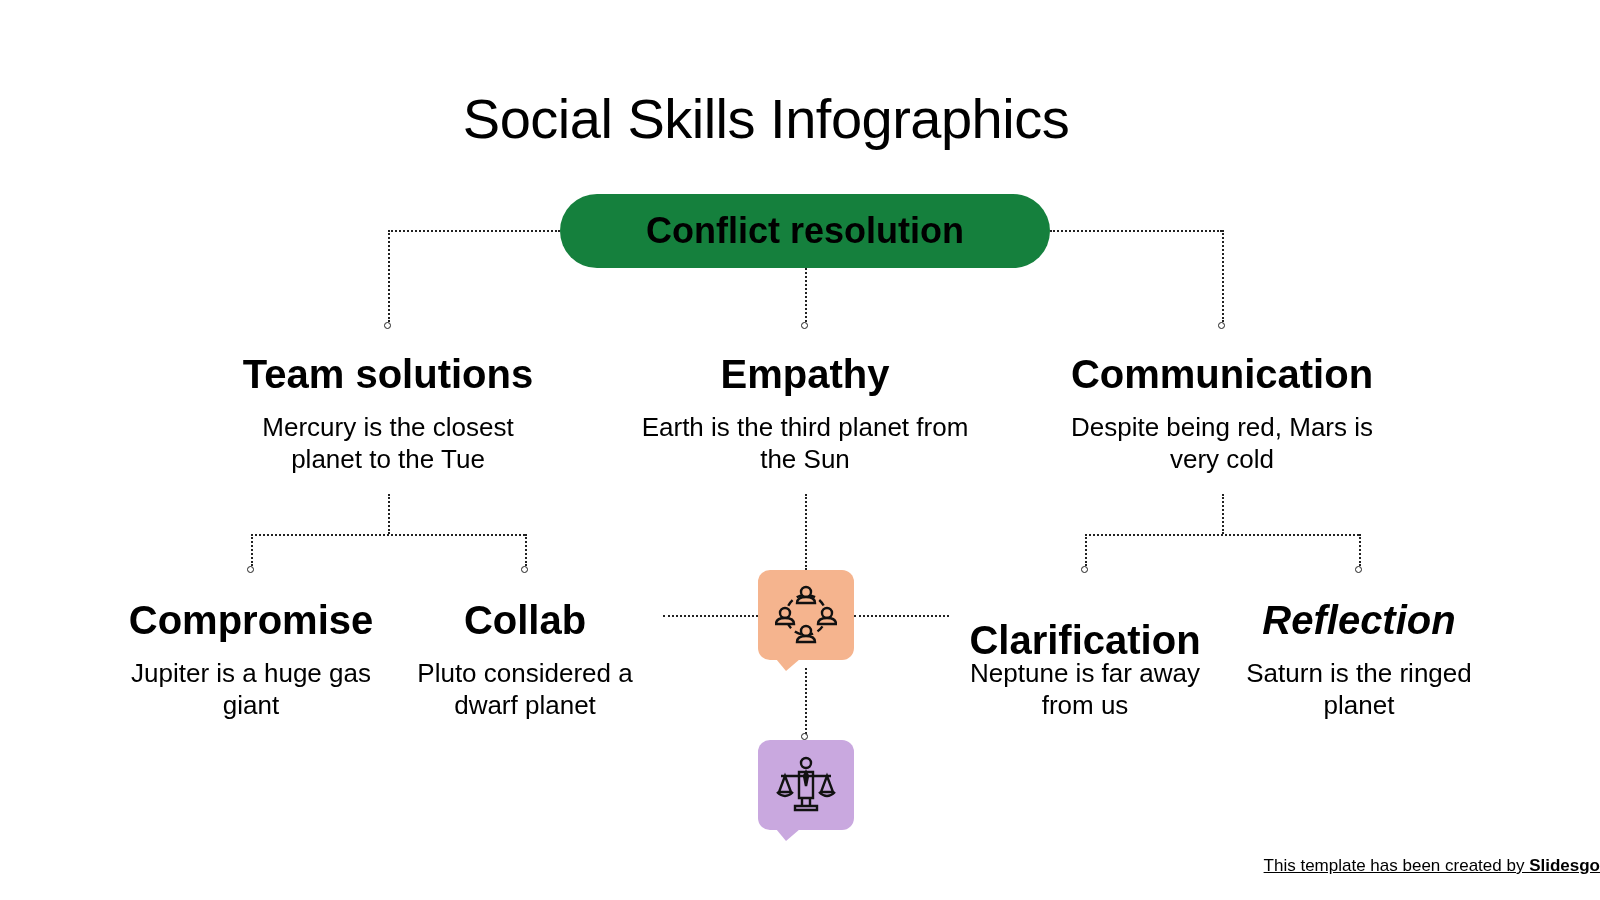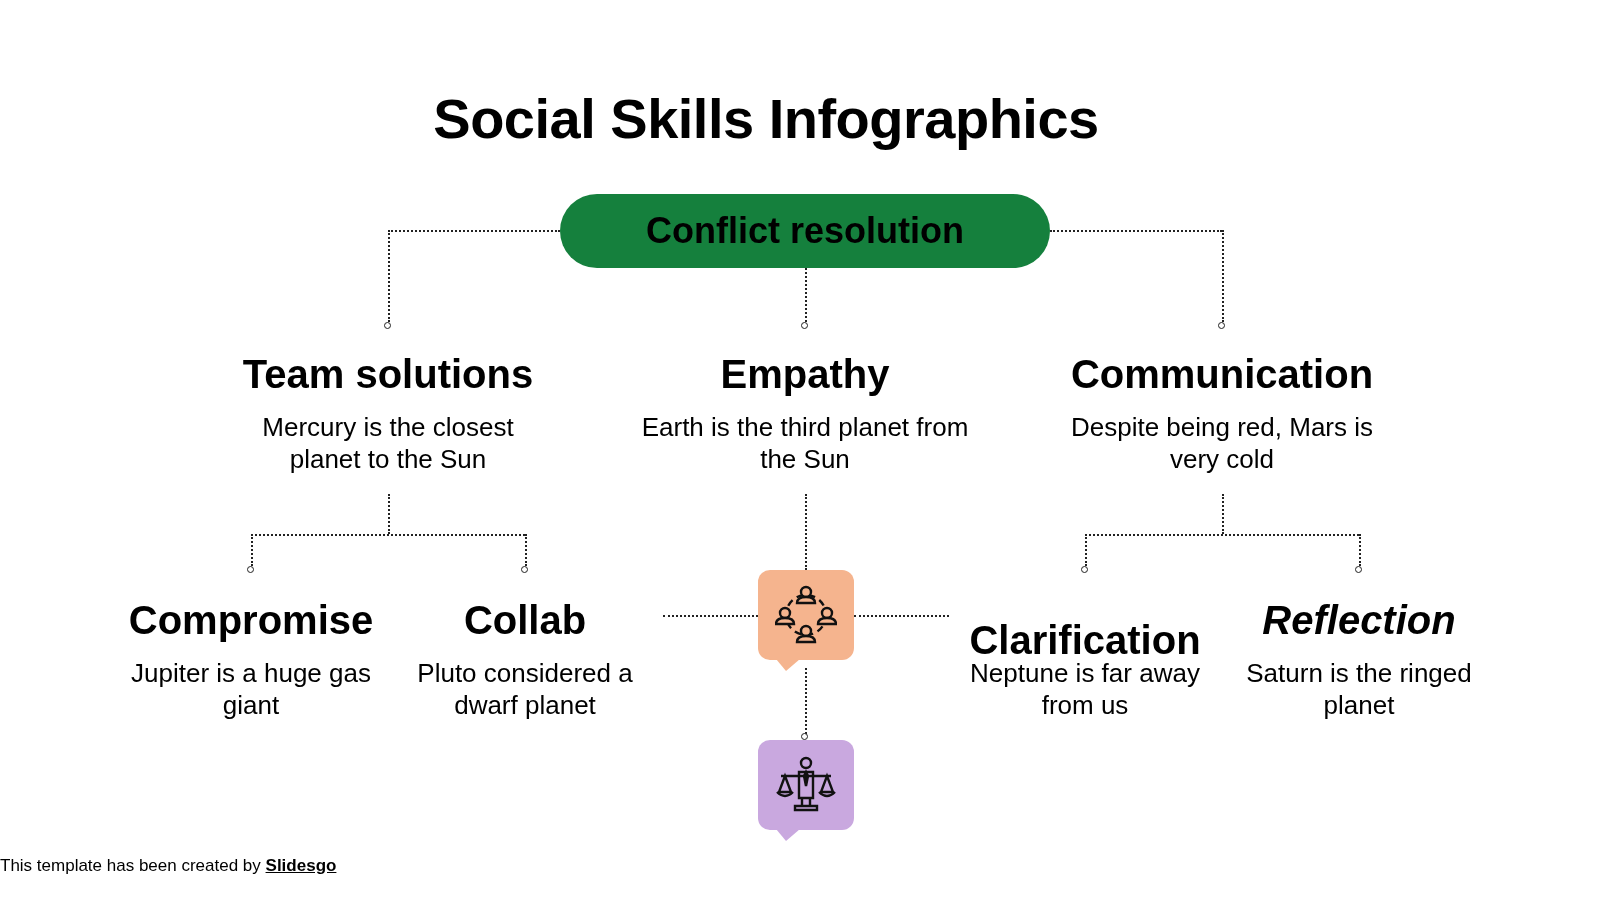--- a/index.html
+++ b/index.html
@@ -4,21 +4,21 @@
 <style>
   html, body { margin: 0; padding: 0; }
   body {
     width: 1600px; height: 900px; position: relative; overflow: hidden;
     background: #ffffff; color: #000;
     font-family: "Liberation Sans", "DejaVu Sans", sans-serif;
   }
   .abs { position: absolute; }
   .title {
     left: 0; width: 1532px; top: 86px; text-align: center;
-    font-size: 56px; font-weight: bold; letter-spacing: -0.5px;
+    font-size: 56px; font-weight: normal; letter-spacing: -0.5px;
   }
   .pill {
     left: 560px; top: 194px; width: 490px; height: 74px;
     border-radius: 37px; background: #15803d;
     display: flex; align-items: center; justify-content: center;
     font-size: 36px; font-weight: bold;
   }
   .node-title { font-size: 40px; font-weight: bold; text-align: center; width: 400px; }
   .node-desc { font-size: 26px; text-align: center; width: 400px; line-height: 32px; }
   .dot-h { height: 0; border-top: 2px dotted #222; }
@@ -29,21 +29,21 @@
   }
   .bubble {
     width: 96px; height: 90px; border-radius: 12px;
     display: flex; align-items: center; justify-content: center;
   }
   .tail {
     width: 0; height: 0;
     border-left: 10px solid transparent; border-right: 14px solid transparent;
   }
   .footer {
-    left: 0; width: 1600px; top: 856px; text-align: left; font-size: 17px;
+    left: 0; width: 1600px; top: 856px; text-align: right; font-size: 17px; text-decoration: underline;
   }
   .footer b { text-decoration: underline; }
 </style>
 </head>
 <body>
 
 <div class="abs title">Social Skills Infographics</div>
 
 <div class="abs pill">Conflict resolution</div>
 
@@ -52,21 +52,21 @@
 <div class="abs ring" style="left:384px; top:322px;"></div>
 
 <div class="abs dot-h" style="left:1050px; top:230px; width:172px;"></div>
 <div class="abs dot-v" style="left:1222px; top:230px; height:92px;"></div>
 <div class="abs ring" style="left:1218px; top:322px;"></div>
 
 <div class="abs dot-v" style="left:805px; top:268px; height:54px;"></div>
 <div class="abs ring" style="left:801px; top:322px;"></div>
 
 <div class="abs node-title" style="left:188px; top:352px;">Team solutions</div>
-<div class="abs node-desc" style="left:238px; top:411px; width:300px;">Mercury is the closest planet to the Sun</div>
+<div class="abs node-desc" style="left:238px; top:411px; width:300px;">Mercury is the closest planet to the Tue</div>
 
 <div class="abs node-title" style="left:605px; top:352px;">Empathy</div>
 <div class="abs node-desc" style="left:640px; top:411px; width:330px;">Earth is the third planet from the Sun</div>
 
 <div class="abs node-title" style="left:1022px; top:352px;">Communication</div>
 <div class="abs node-desc" style="left:1057px; top:411px; width:330px;">Despite being red, Mars is very cold</div>
 
 <div class="abs dot-v" style="left:388px; top:494px; height:40px;"></div>
 <div class="abs dot-h" style="left:251px; top:534px; width:274px;"></div>
 <div class="abs dot-v" style="left:251px; top:534px; height:32px;"></div>

